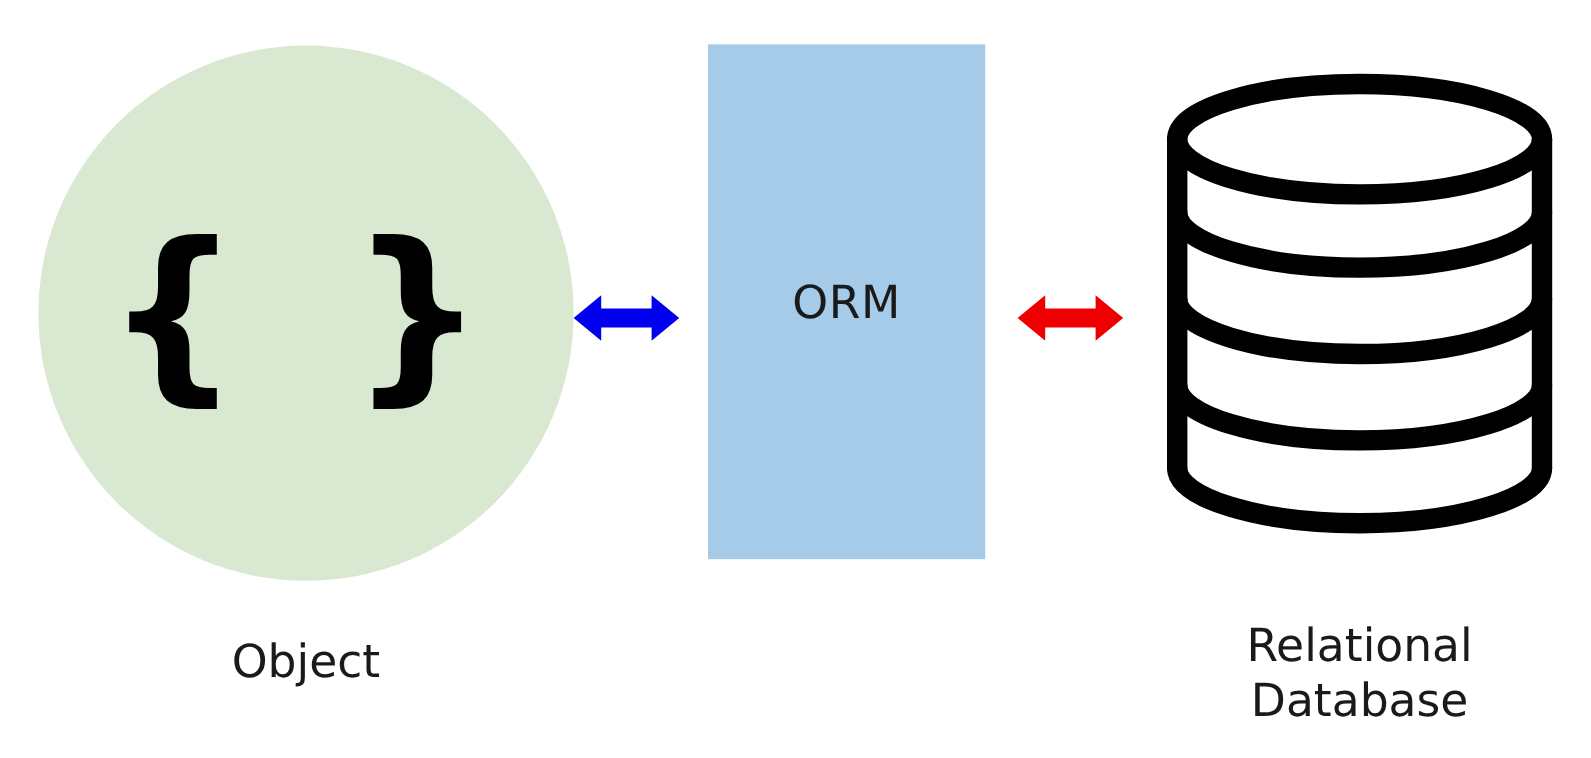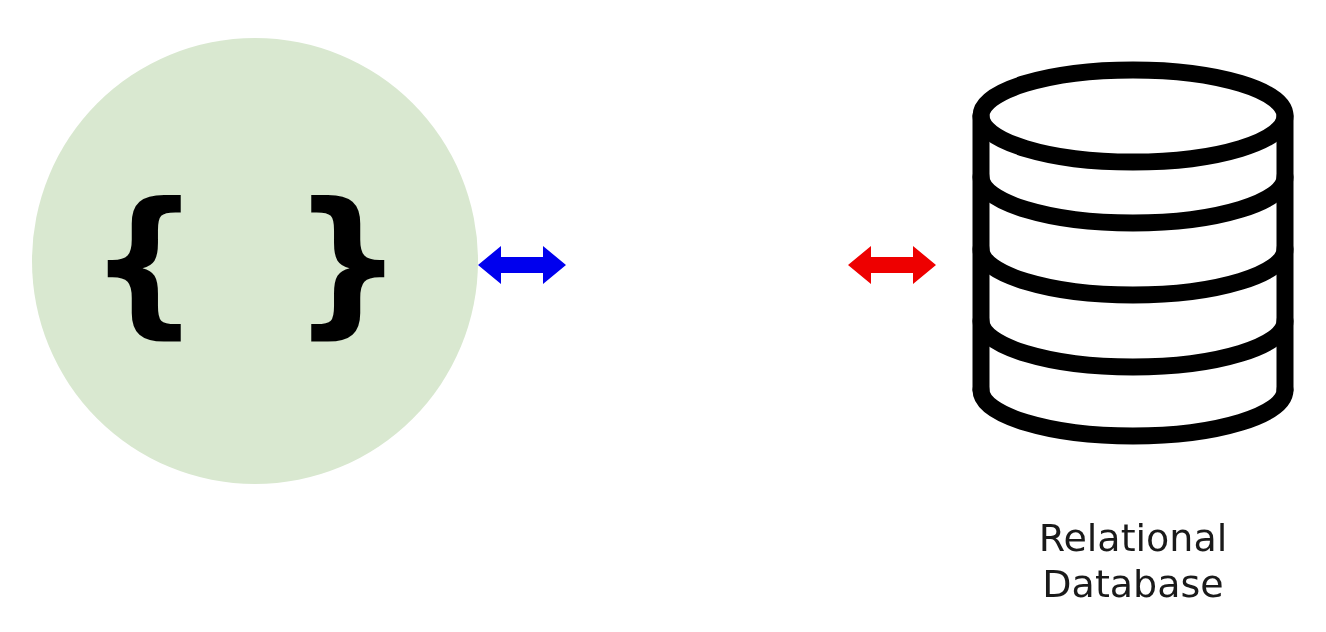--- a/index.html
+++ b/index.html
@@ -114,27 +114,31 @@
 </style>
 </head>
 <body>
 
 <div id="canvas">
 
   <div class="object-node">
     <div class="object-circle"></div>
     <div class="object-braces">{ }</div>
   </div>
+  <div class="node-label label-object">Object</div>
 
   <div class="arrow arrow-left-link">
     <svg viewBox="0 0 88 50" xmlns="http://www.w3.org/2000/svg" aria-hidden="true">
       <path d="M0,25 L23,6 L23,17 L65,17 L65,6 L88,25 L65,44 L65,33 L23,33 L23,44 Z" fill="#0000ee"></path>
     </svg>
   </div>
 
+  <div class="orm-node">
+    <span class="orm-label">ORM</span>
+  </div>
 
   <div class="arrow arrow-right-link">
     <svg viewBox="0 0 88 50" xmlns="http://www.w3.org/2000/svg" aria-hidden="true">
       <path d="M0,25 L23,6 L23,17 L65,17 L65,6 L88,25 L65,44 L65,33 L23,33 L23,44 Z" fill="#ee0000"></path>
     </svg>
   </div>
 
   <div class="db-node">
     <svg viewBox="0 0 334 386" xmlns="http://www.w3.org/2000/svg">
       <g fill="none" stroke="#000000" stroke-width="17" stroke-linecap="round">

